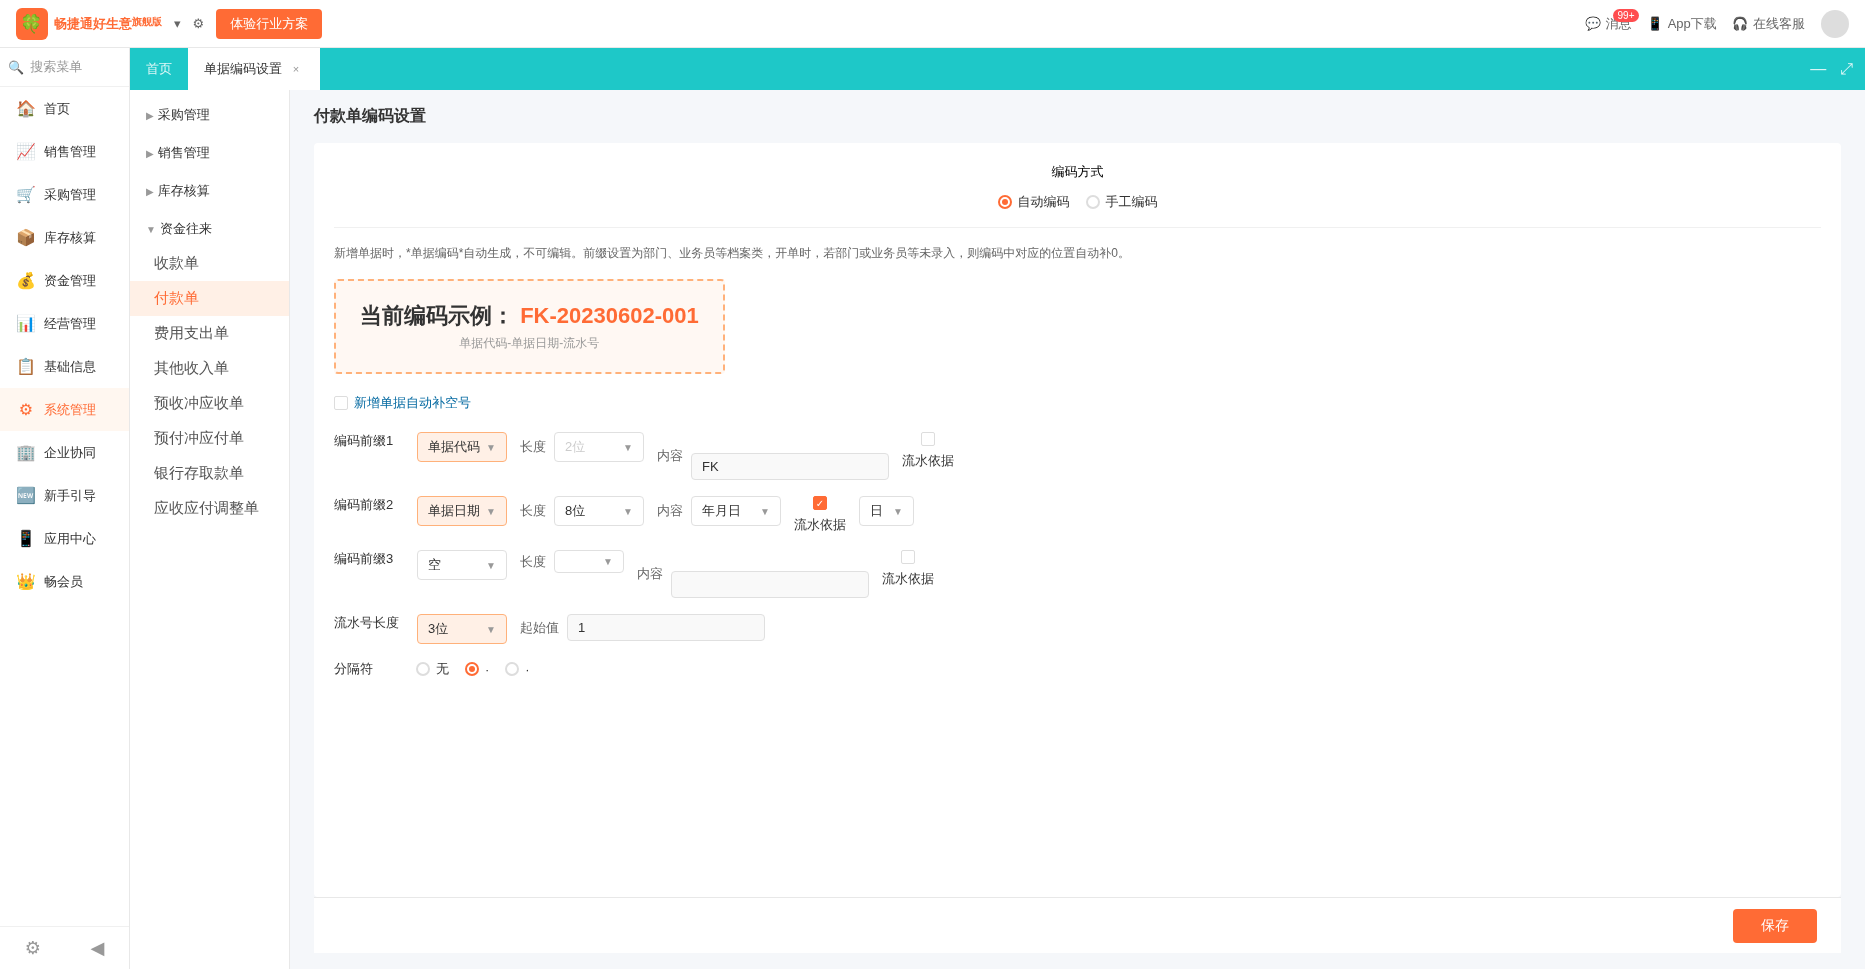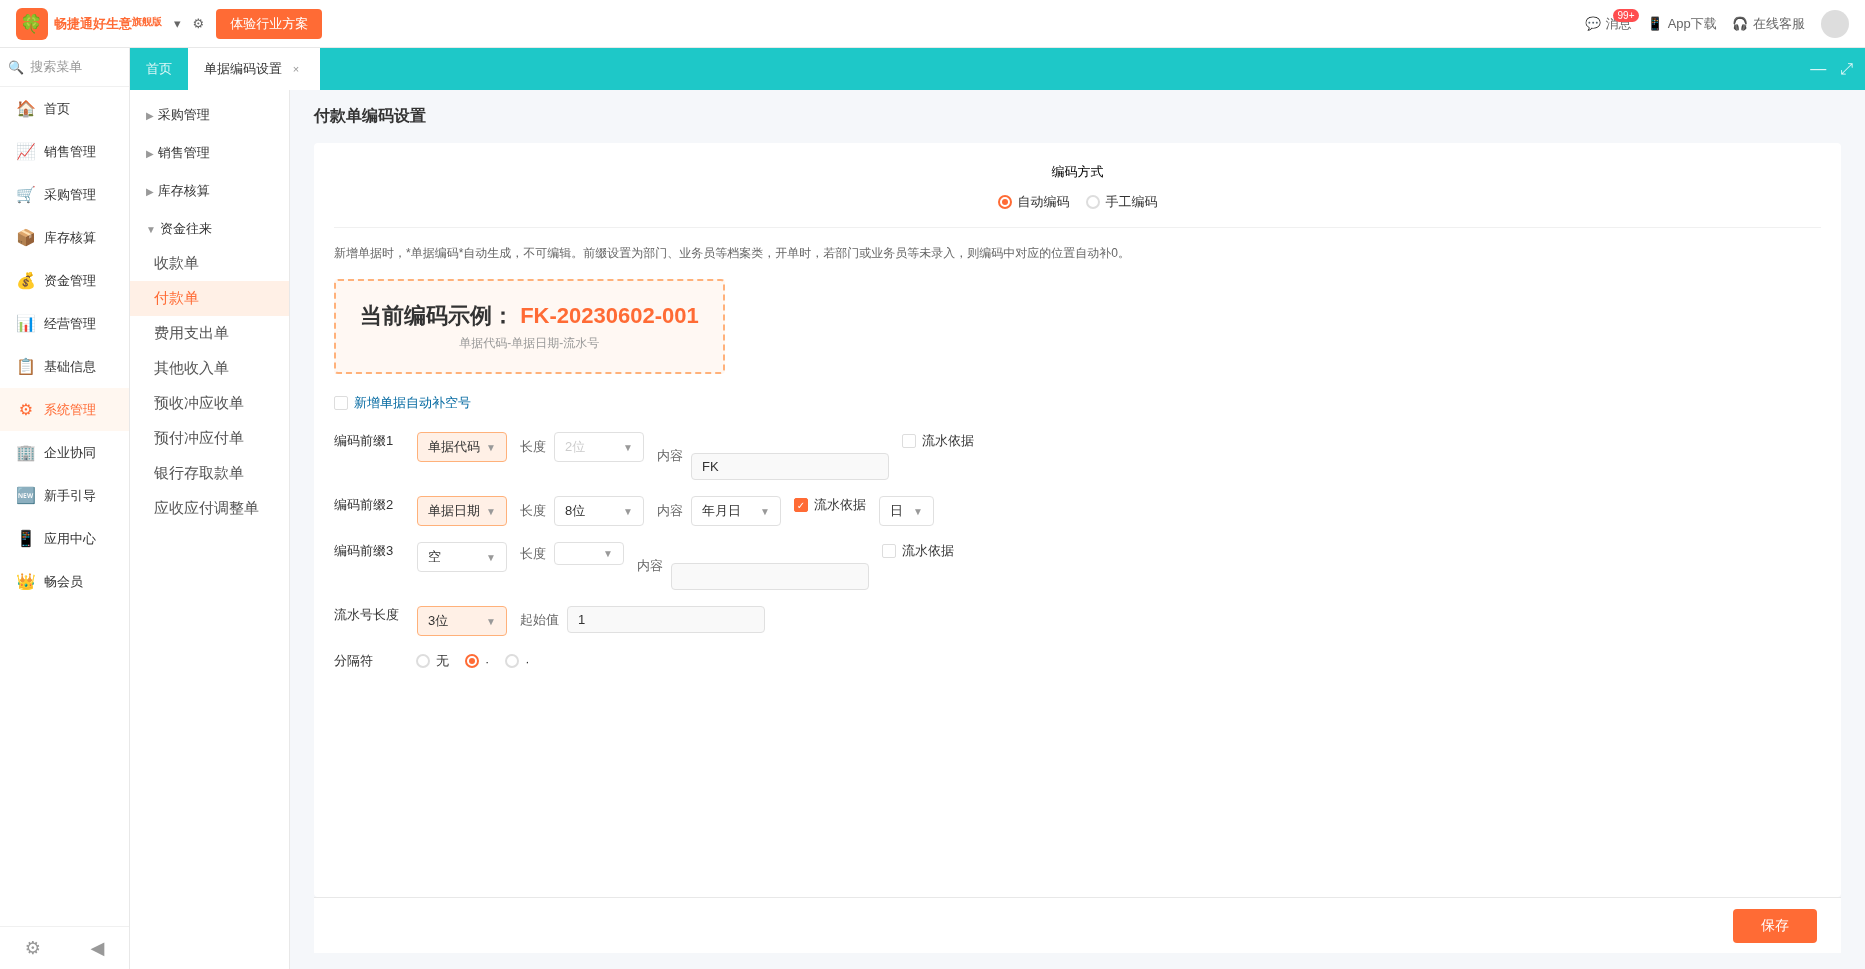--- a/index.html
+++ b/index.html
@@ -182,21 +182,21 @@
     .form-group-label { color: #666; font-size: 13px; }
     .text-input {
       border: 1px solid #e0e0e0;
       border-radius: 4px;
       padding: 5px 10px;
       font-size: 13px;
       color: #333;
       background: #f9f9f9;
       min-width: 80px;
     }
-    .checkbox-item { display: flex; align-items: center; gap: 6px; font-size: 13px; color: #333; }
+    .checkbox-item { display: flex; align-items: center; gap: 6px; font-size: 13px; color: #333; flex-direction: column; }
     .checkbox-checked { width: 14px; height: 14px; border: 1px solid #ff6b35; background: #ff6b35; border-radius: 2px; display: flex; align-items: center; justify-content: center; color: #fff; font-size: 10px; cursor: pointer; }
 
     
     .separator-row { display: flex; align-items: flex-start; gap: 12px; margin-bottom: 16px; }
     .separator-label { color: #333; font-size: 13px; width: 70px; flex-shrink: 0; }
 
     
     .bottom-bar {
       height: 56px;
       background: #fff;

